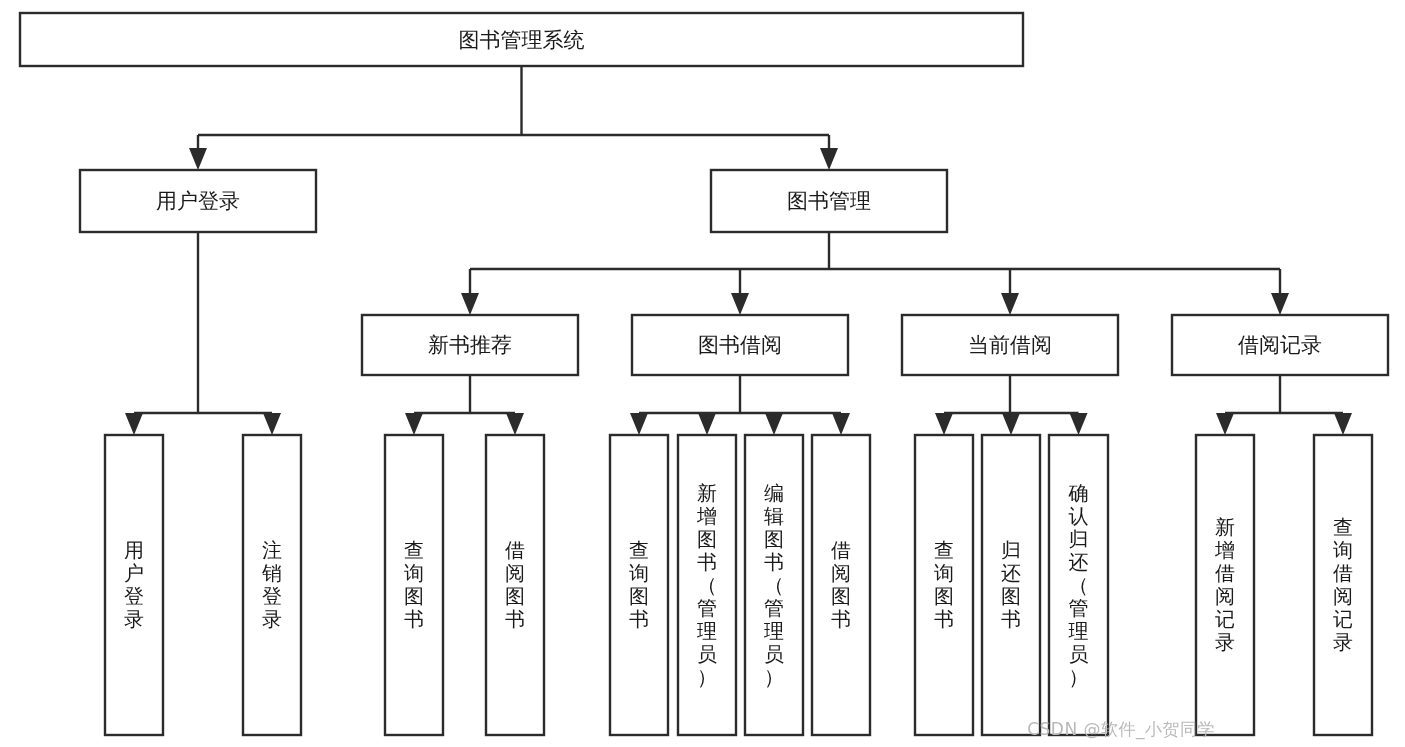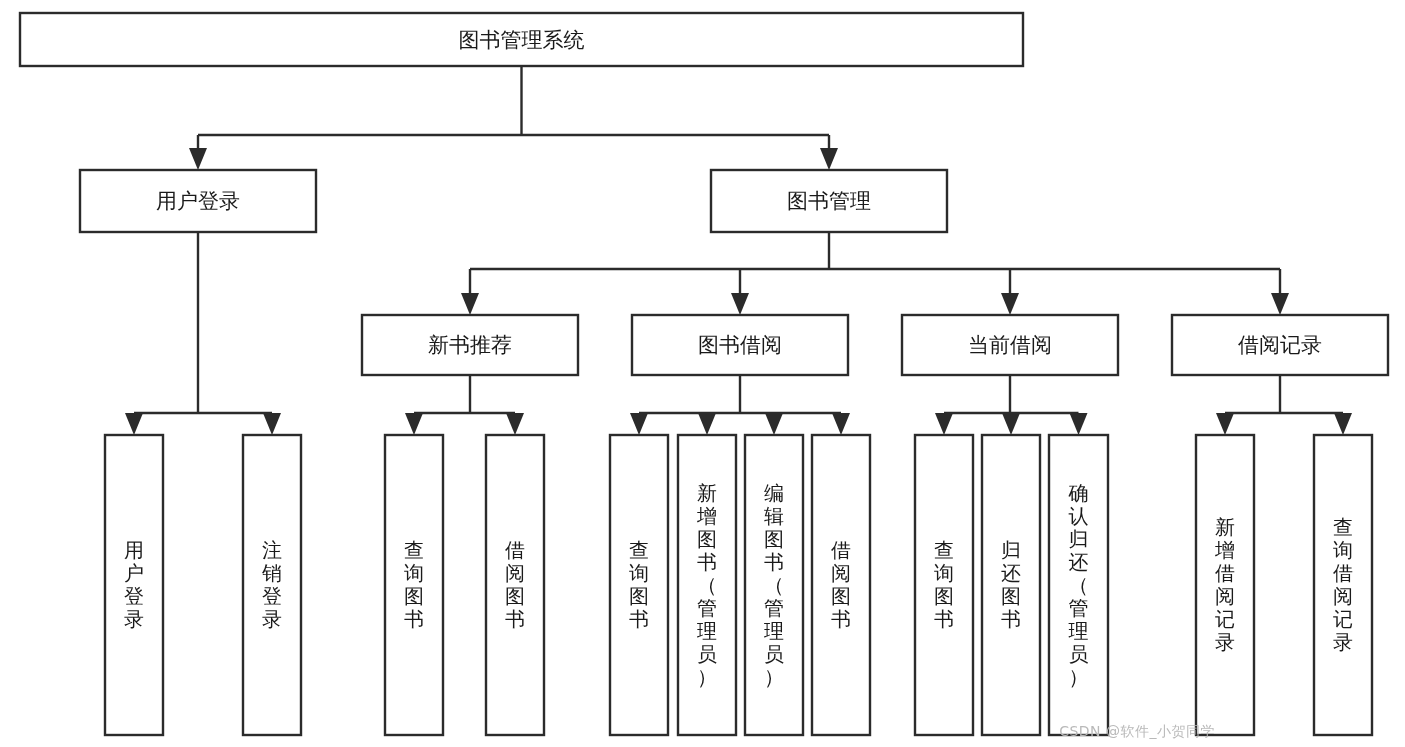--- a/index.html
+++ b/index.html
@@ -50,21 +50,21 @@
   }
   .arrow-head {
     fill: #2b2b2b;
     stroke: none;
   }
   .watermark {
     position: absolute;
     right: 14px;
     bottom: 6px;
     font-family: "DejaVu Sans", "Liberation Sans", sans-serif;
-    font-size: 14px;
+    font-size: 17px;
     color: #b9b9b9;
     letter-spacing: 0.5px;
     white-space: nowrap;
     pointer-events: none;
   }
 </style>
 </head>
 <body>
 
 <div id="diagram-root">

